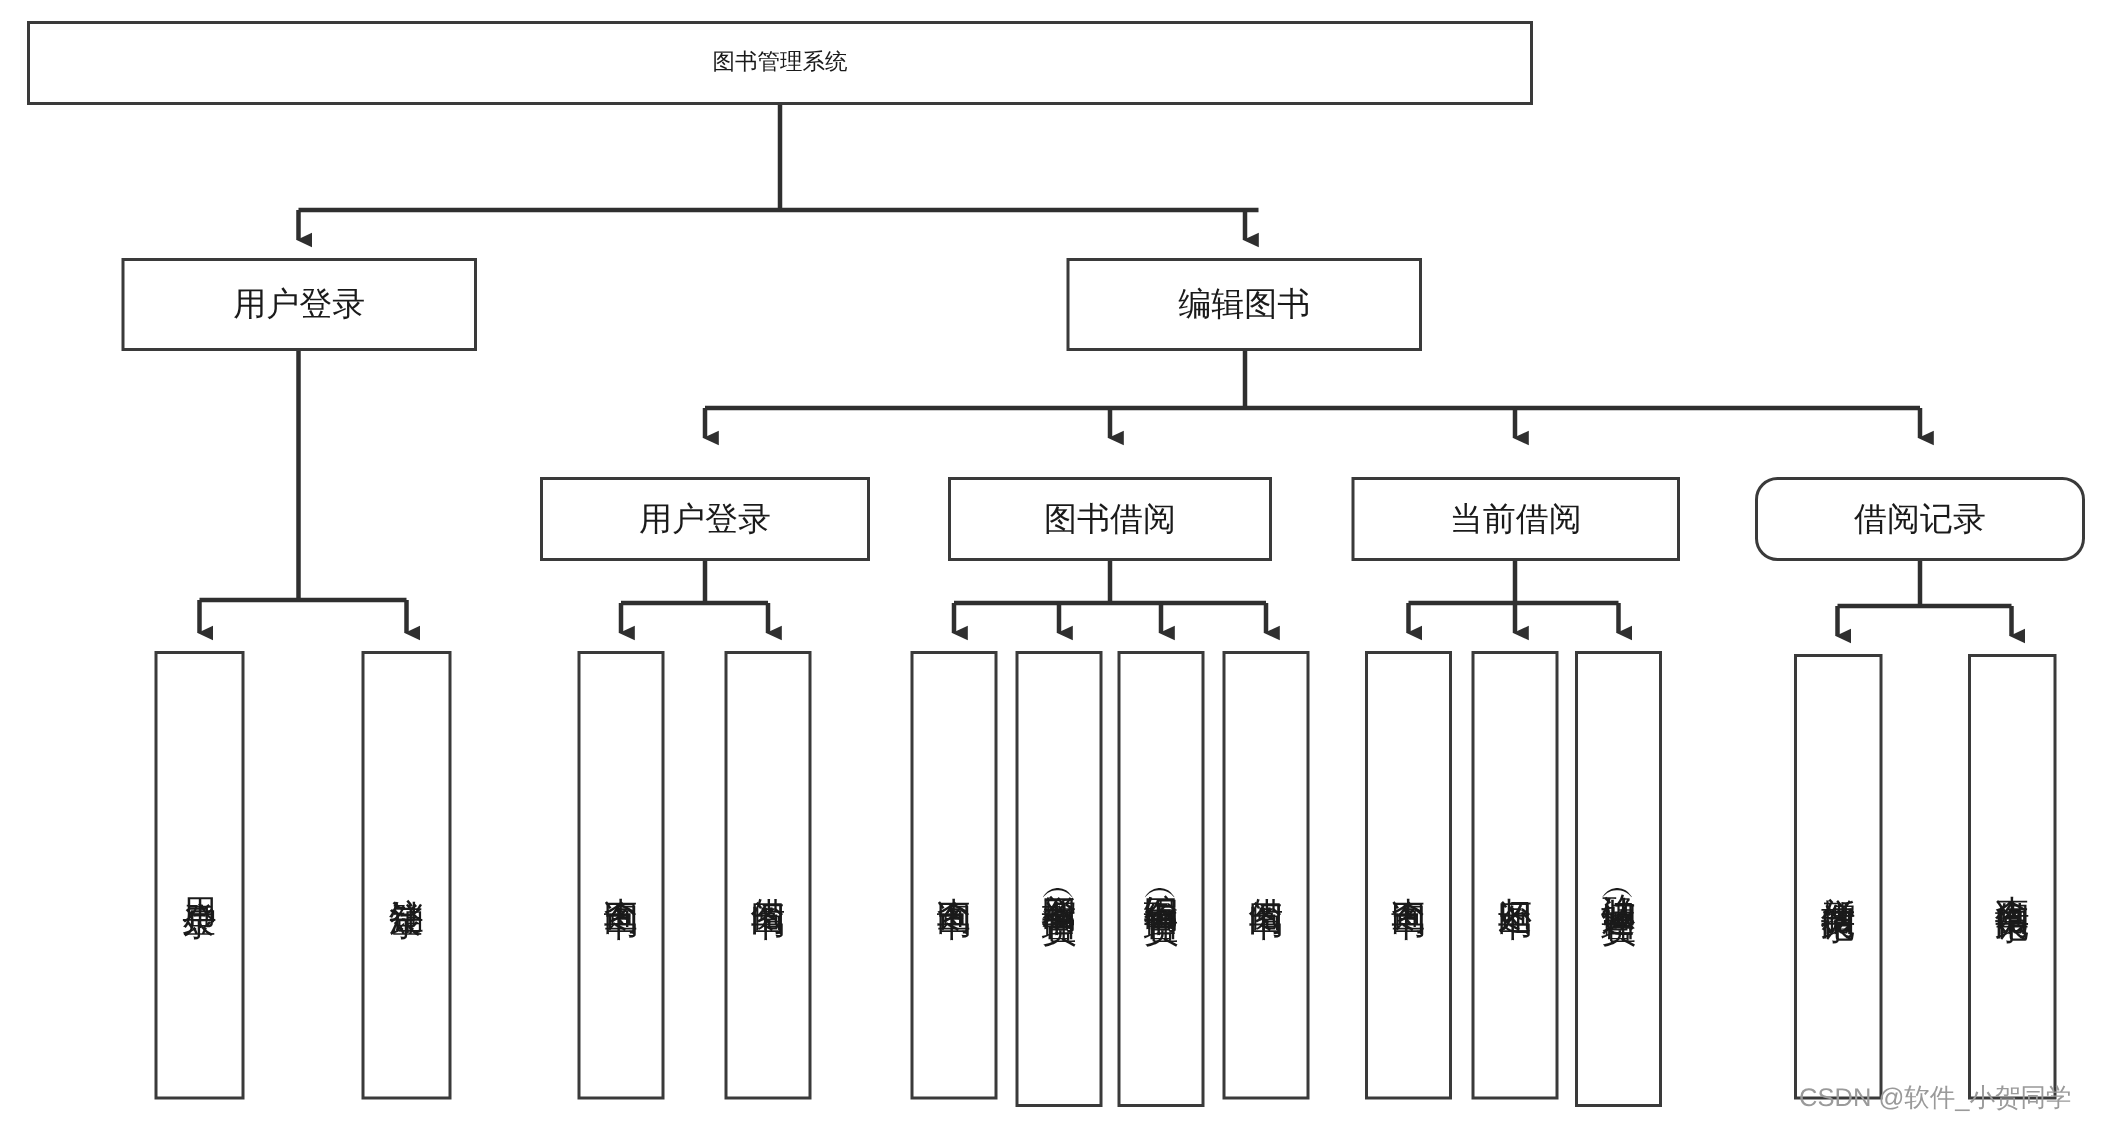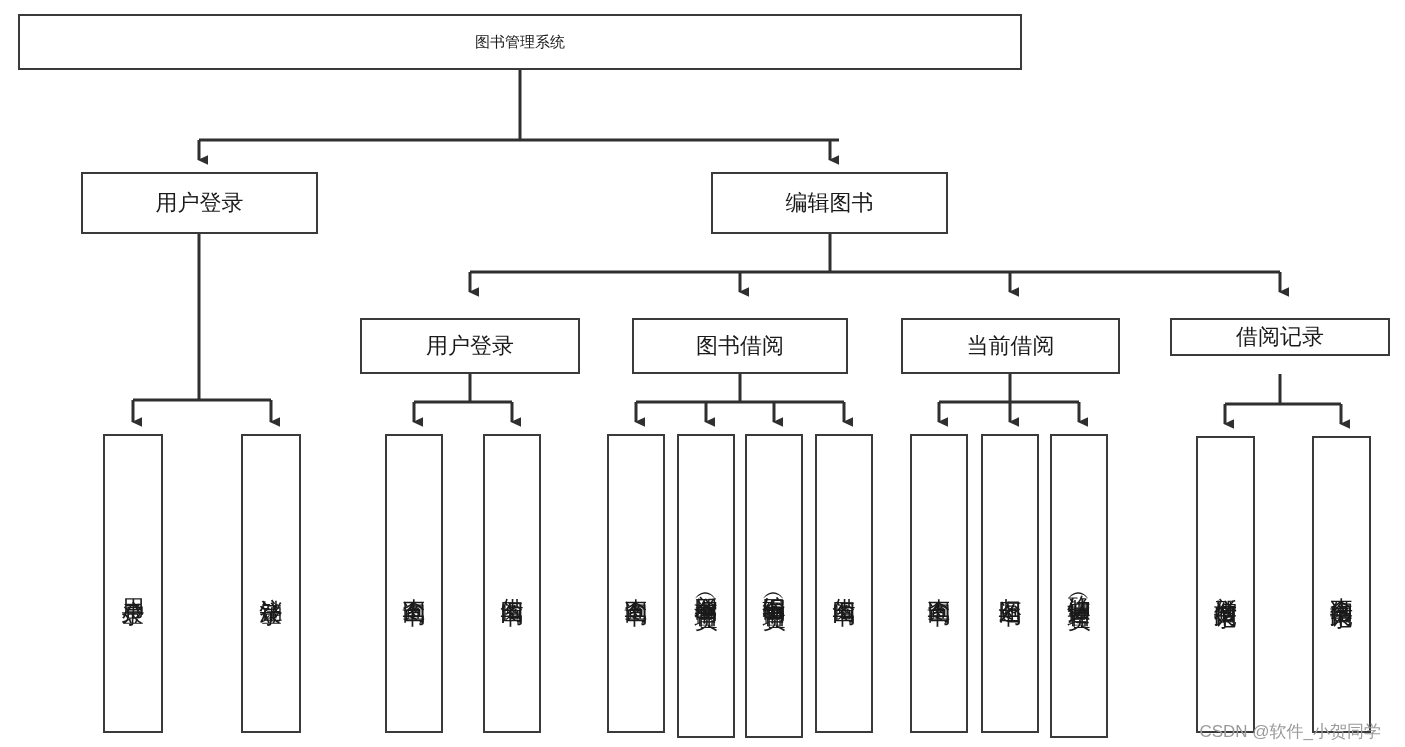--- a/index.html
+++ b/index.html
@@ -151,21 +151,21 @@
   </div>
 
   <div class="node h" style="left:632px; top:318px; width:216px; height:56px;">
     <span class="label">图书借阅</span>
   </div>
 
   <div class="node h" style="left:901px; top:318px; width:219px; height:56px;">
     <span class="label">当前借阅</span>
   </div>
 
-  <div class="node h" style="left:1170px; top:318px; width:220px; height:38px;">
+  <div class="node h" style="left:1170px; top:318px; width:220px; height:56px;border-radius:15px;">
     <span class="label">借阅记录</span>
   </div>
 
   <div class="node v" style="left:103px; top:434px; width:60px; height:299px;">
     <span class="label">用户登录</span>
   </div>
 
   <div class="node v" style="left:241px; top:434px; width:60px; height:299px;">
     <span class="label">注销登录</span>
   </div>

